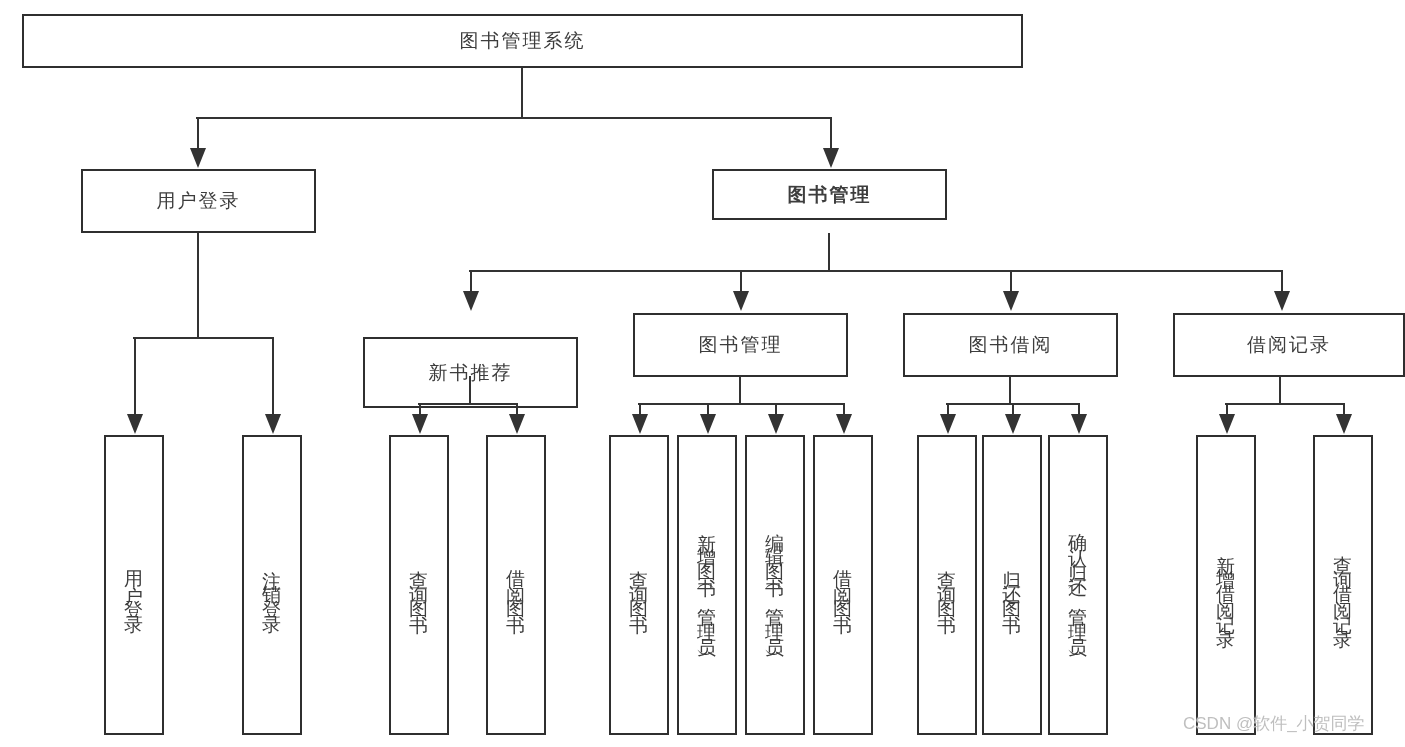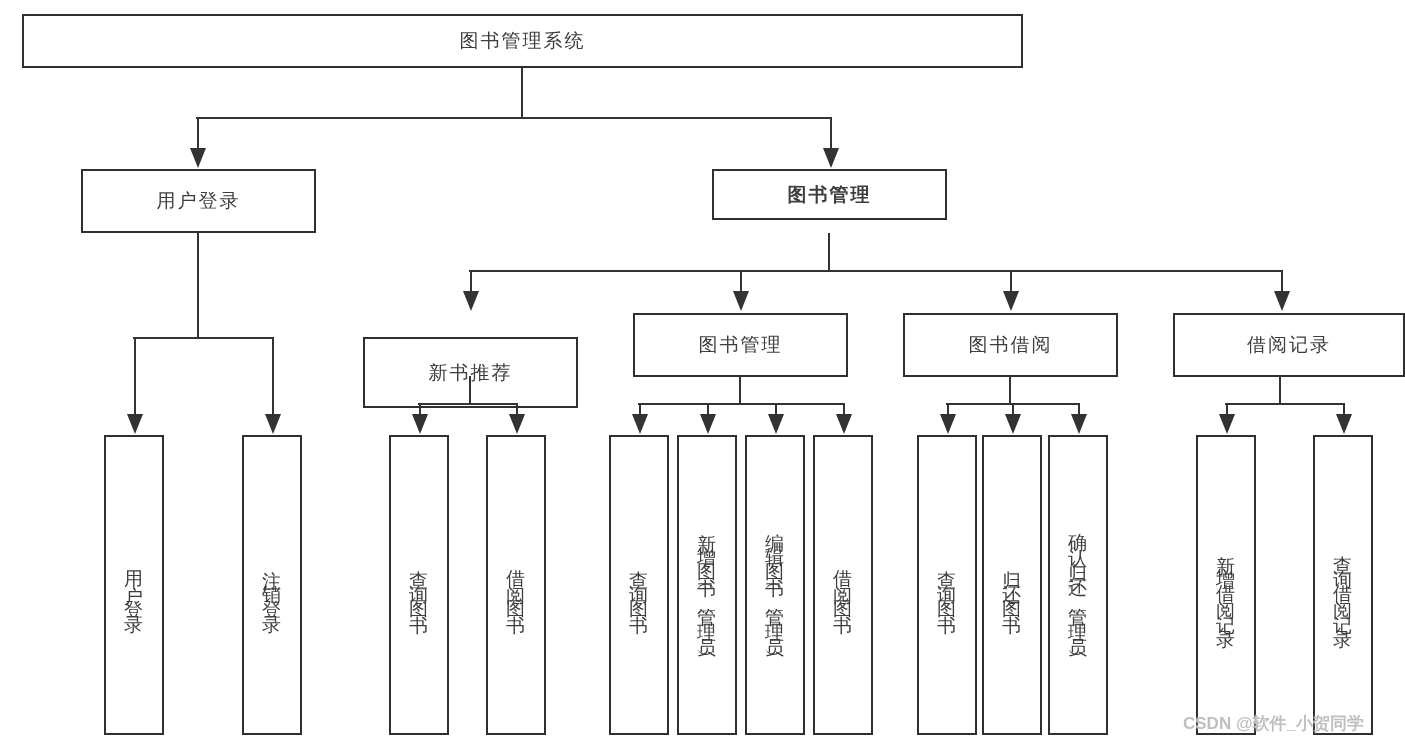--- a/index.html
+++ b/index.html
@@ -38,21 +38,21 @@
   }
   .arrow::after{
     content:'';position:absolute;left:0;bottom:0;width:0;height:0;
     border-left:8px solid transparent;border-right:8px solid transparent;
     border-top:20px solid #333333;
   }
   .watermark{
     position:absolute;
     font-size:17px;color:#bfbfbf;
     text-shadow:0 0 2px rgba(255,255,255,0.9);
-    white-space:nowrap;z-index:10;font-weight:bold;
+    white-space:nowrap;z-index:10;
   }
 </style>
 </head>
 <body>
 
 <div id="canvas">
 
   <div class="box" style="left:22px;top:14px;width:1001px;height:54px;">图书管理系统</div>
 
   <div class="vline" style="left:521px;top:68px;height:51px;"></div>

